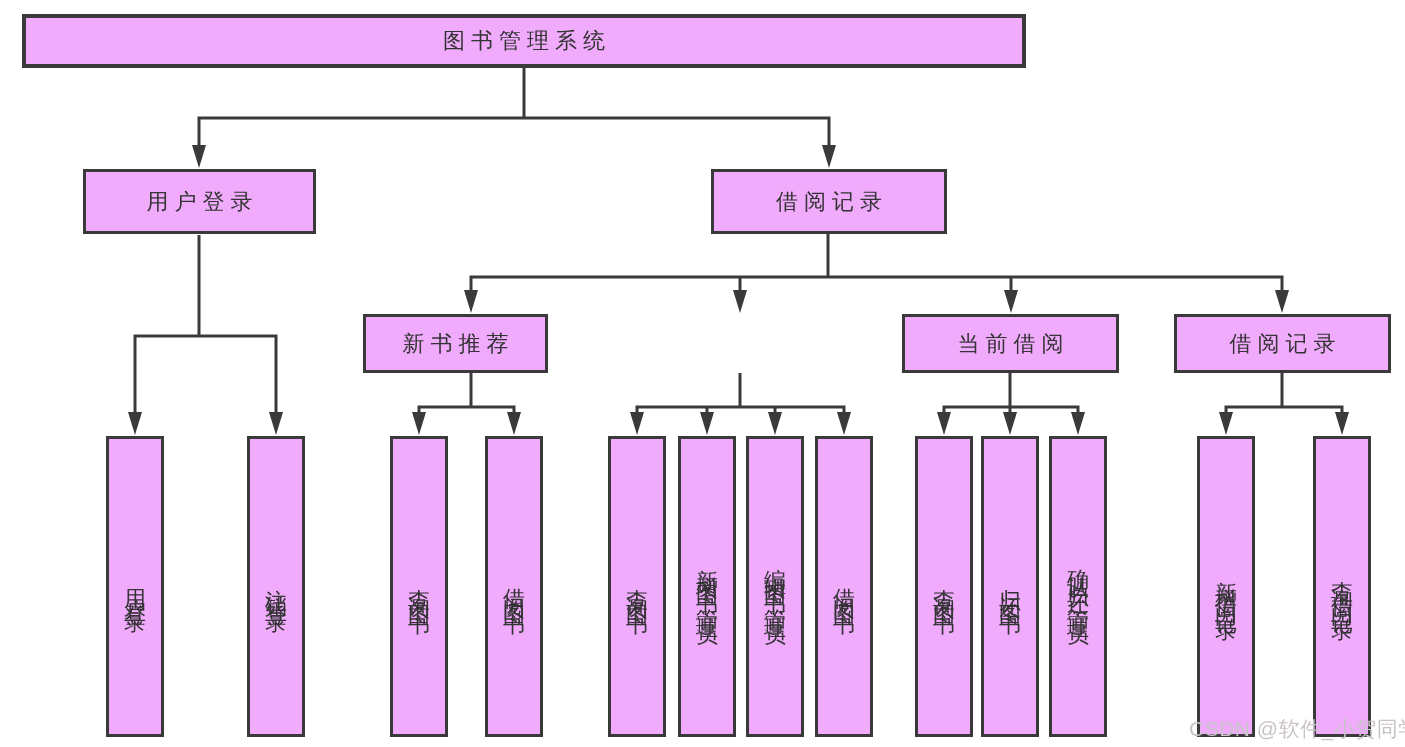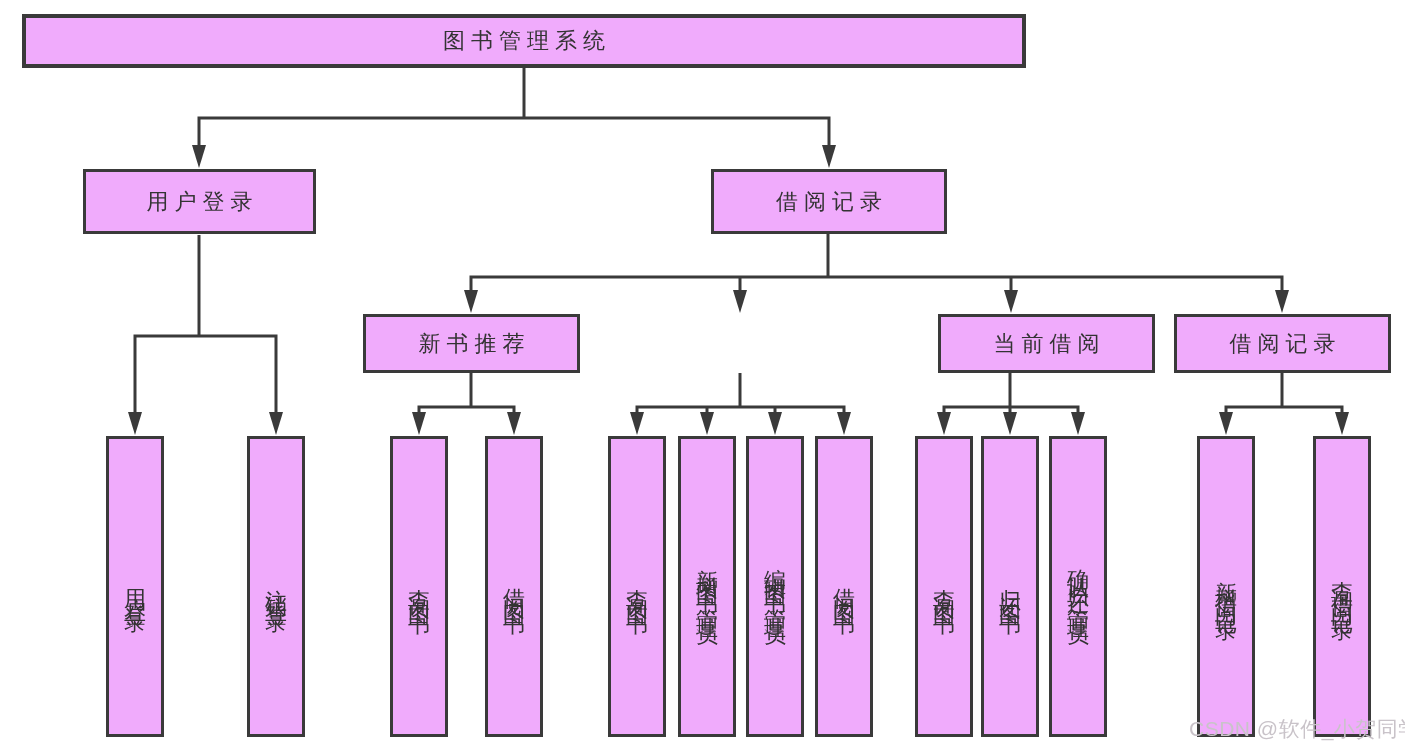--- a/index.html
+++ b/index.html
@@ -80,22 +80,22 @@
       <polygon points="1219,412 1233,412 1226,435"></polygon>
       <polygon points="1335,412 1349,412 1342,435"></polygon>
     </g>
   </svg>
 
   <div class="box root-box" style="left:22px;top:14px;width:1004px;height:54px;">图书管理系统</div>
 
   <div class="box hbox" style="left:83px;top:169px;width:233px;height:65px;">用户登录</div>
   <div class="box hbox" style="left:711px;top:169px;width:236px;height:65px;">借阅记录</div>
 
-  <div class="box hbox" style="left:363px;top:314px;width:217px;height:59px;">新书推荐</div>
-  <div class="box hbox" style="left:902px;top:314px;width:217px;height:59px;margin-left:36px;">当前借阅</div>
+  <div class="box hbox" style="left:363px;top:314px;width:185px;height:59px;">新书推荐</div>
+  <div class="box hbox" style="left:902px;top:314px;width:217px;height:59px;">当前借阅</div>
   <div class="box hbox" style="left:1174px;top:314px;width:217px;height:59px;">借阅记录</div>
 
   <div class="box leaf" style="left:106px;top:436px;width:58px;height:301px;">
     <span>用户登录</span>
   </div>
   <div class="box leaf" style="left:247px;top:436px;width:58px;height:301px;">
     <span>注销登录</span>
   </div>
 
   <div class="box leaf" style="left:390px;top:436px;width:58px;height:301px;">

